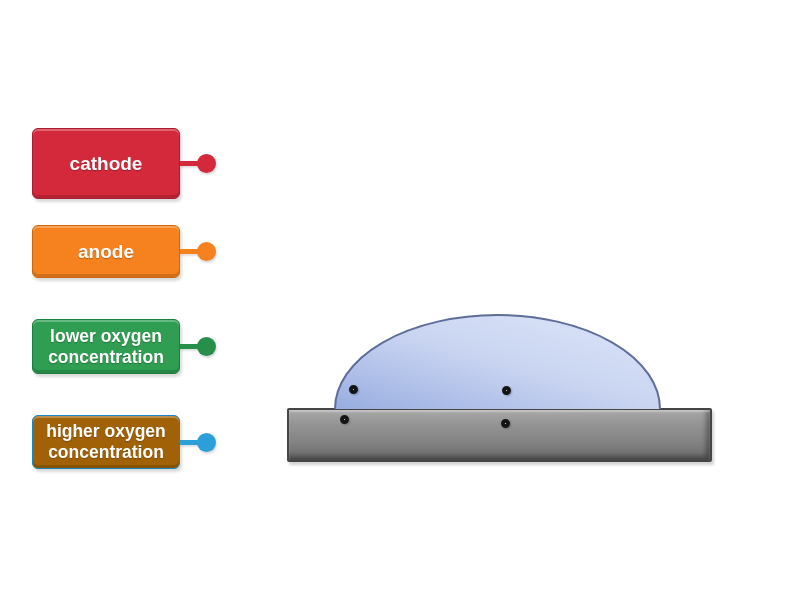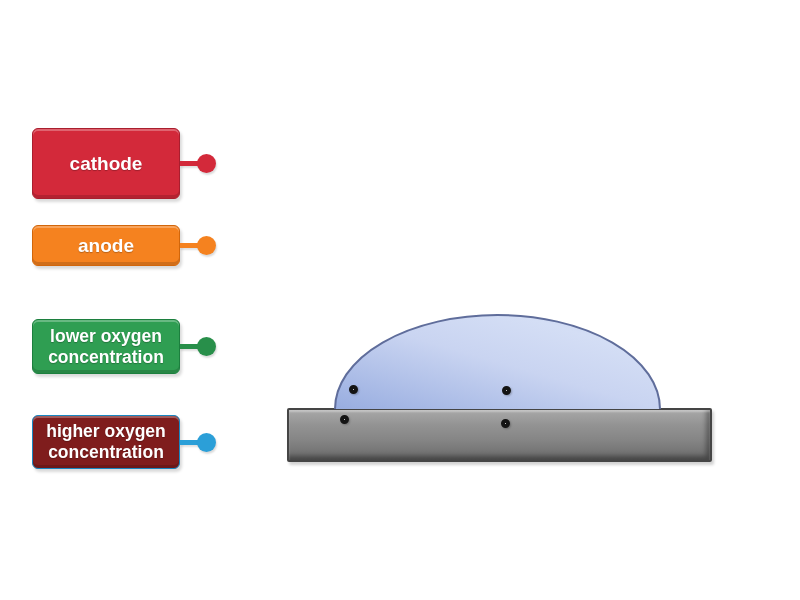--- a/index.html
+++ b/index.html
@@ -29,21 +29,21 @@
     color: #ffffff;
     font-weight: bold;
     text-align: center;
     cursor: pointer;
     box-shadow: inset 0 2px 0 rgba(255,255,255,0.28),
                 inset 0 -3px 0 rgba(0,0,0,0.15),
                 2px 3px 3px rgba(0,0,0,0.15);
     text-shadow: 0 1px 1px rgba(0,0,0,0.25);
   }
   .chip-1 { top: 128px; height: 71px; font-size: 19px; }
-  .chip-2 { top: 225px; height: 41px; font-size: 19px; justify-content: center; }
+  .chip-2 { top: 225px; height: 53px; font-size: 19px; justify-content: center; }
   .chip-3 { top: 319px; height: 55px; font-size: 17.5px; line-height: 1.18; }
   .chip-4 { top: 415px; height: 54px; font-size: 17.5px; line-height: 1.18; }
   .chip-text { display: block; padding: 0 3px; }
 
   .chip-stem {
     position: absolute;
     left: 147px;
     top: 50%;
     margin-top: -2.5px;
     width: 20px;
@@ -109,21 +109,21 @@
     <span class="chip-stem" style="background-color: rgb(245, 130, 31);"></span>
     <span class="chip-dot" style="background-color: rgb(245, 130, 31);"></span>
   </div>
 
   <div class="chip chip-3" style="background-color: rgb(47, 158, 82); border-color: rgb(28, 127, 62);">
     <span class="chip-text">lower oxygen concentration</span>
     <span class="chip-stem" style="background-color: rgb(40, 143, 74);"></span>
     <span class="chip-dot" style="background-color: rgb(40, 143, 74);"></span>
   </div>
 
-  <div class="chip chip-4" style="background-color: #7f1d1d; border-color: rgb(23, 135, 194);">
+  <div class="chip chip-4" style="background-color: #a16207; border-color: rgb(23, 135, 194);">
     <span class="chip-text">higher oxygen concentration</span>
     <span class="chip-stem" style="background-color: rgb(43, 159, 216);"></span>
     <span class="chip-dot" style="background-color: rgb(43, 159, 216);"></span>
   </div>
 
   <div class="metal-bar"></div>
 
   <svg class="droplet-svg" viewBox="0 0 336 101" xmlns="http://www.w3.org/2000/svg">
     <defs>
       <linearGradient id="dropGrad" x1="0" y1="1" x2="1" y2="0">

